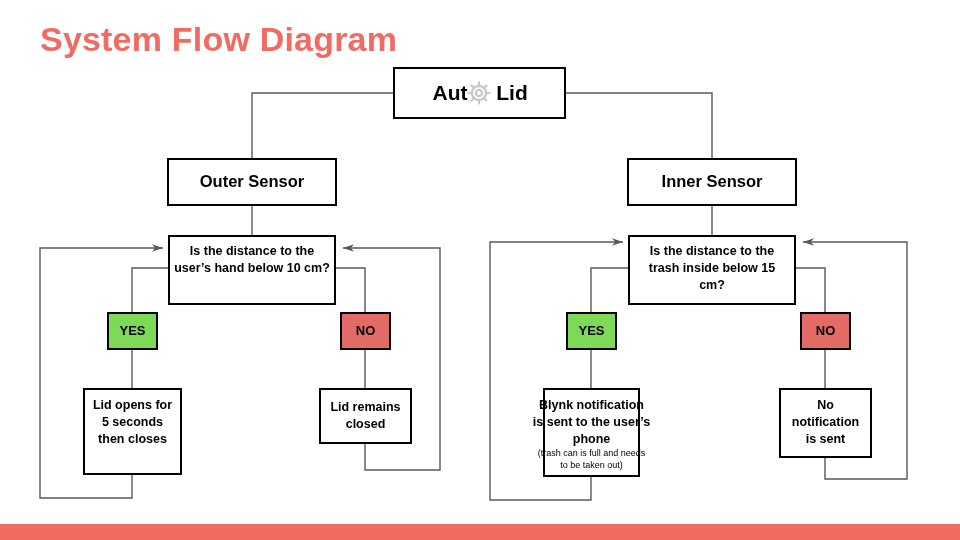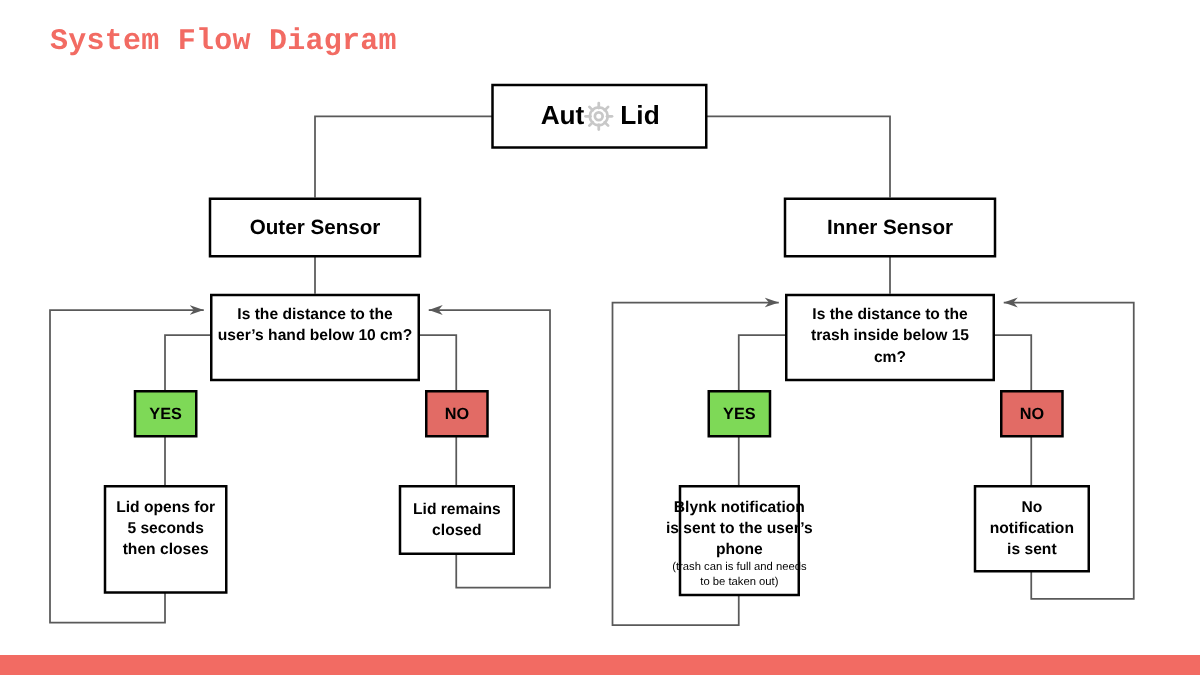--- a/index.html
+++ b/index.html
@@ -13,23 +13,23 @@
     width: 960px;
     height: 540px;
     background: #ffffff;
     overflow: hidden;
     font-family: "Liberation Sans", sans-serif;
   }
   #slide-title {
     position: absolute;
     left: 40px;
     top: 20px;
-    font-family: Liberation Mono, monospace;
+    font-family: Liberation Sans, sans-serif;
     font-weight: bold;
-    font-size: 24px;
+    font-size: 34px;
     letter-spacing: 0.2px;
     color: #f26b63;
     white-space: nowrap;
   }
   #bottom-bar {
     position: absolute;
     left: 0;
     bottom: 0;
     width: 960px;
     height: 16px;

